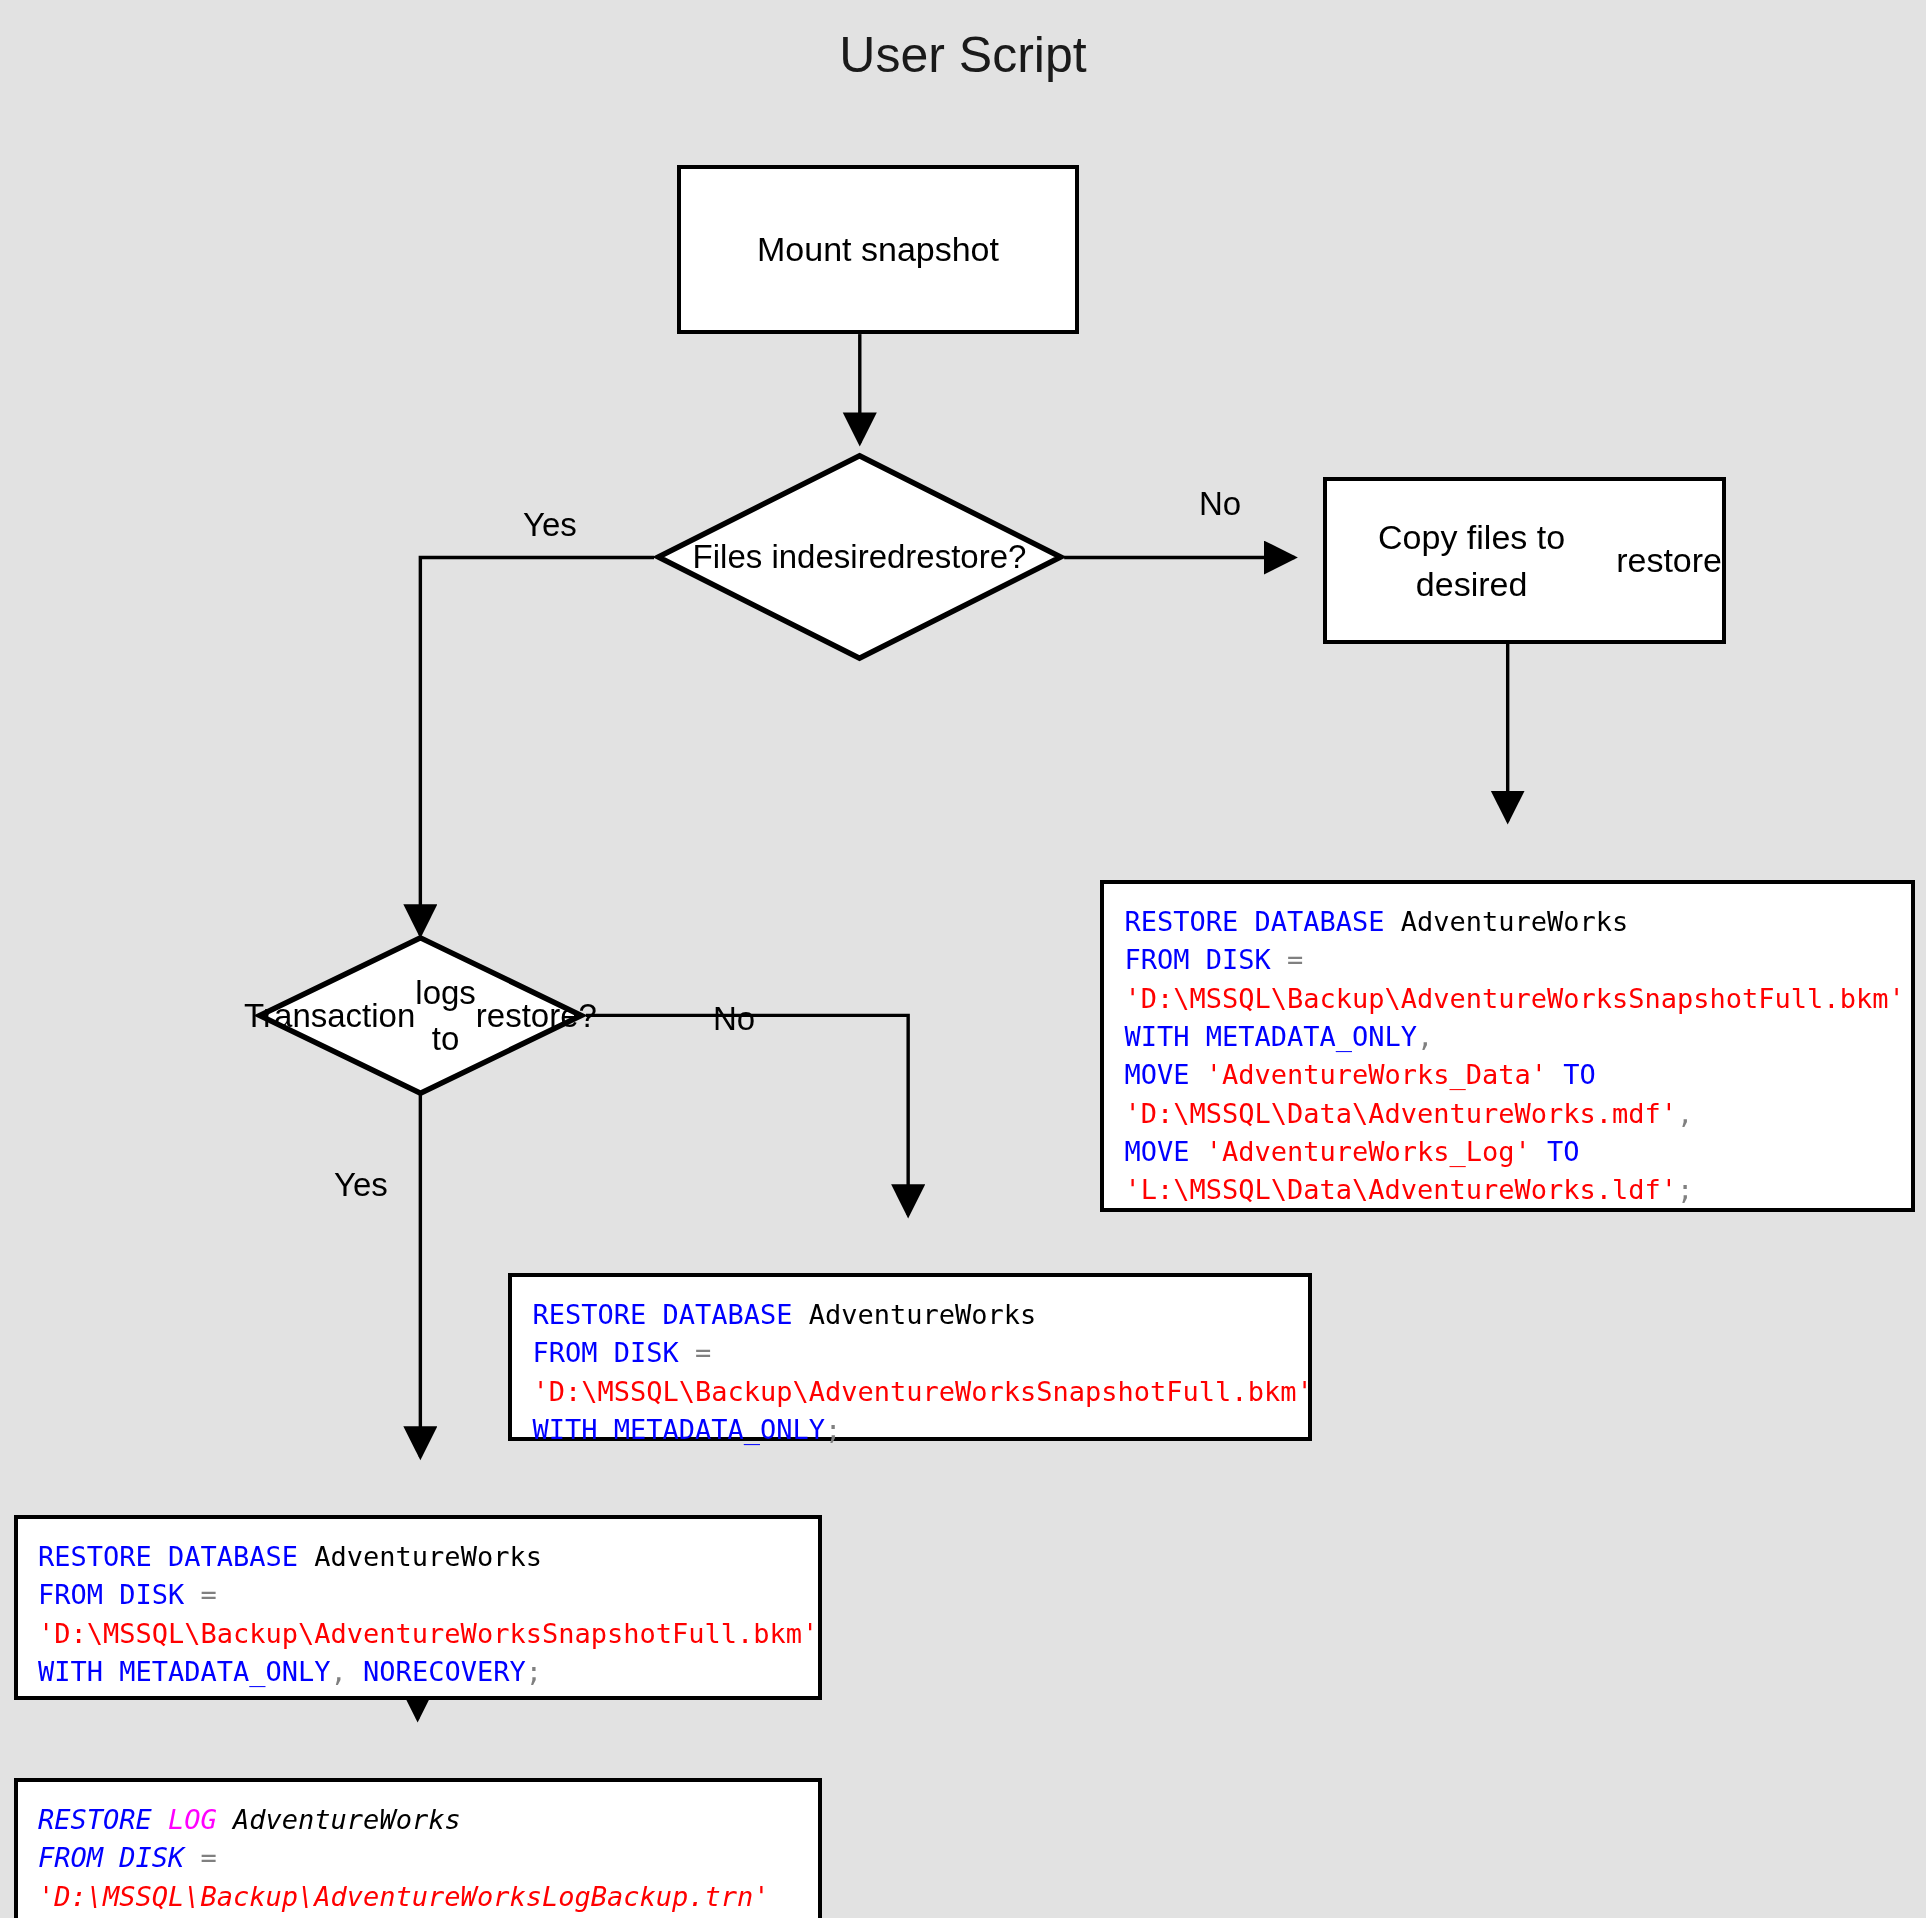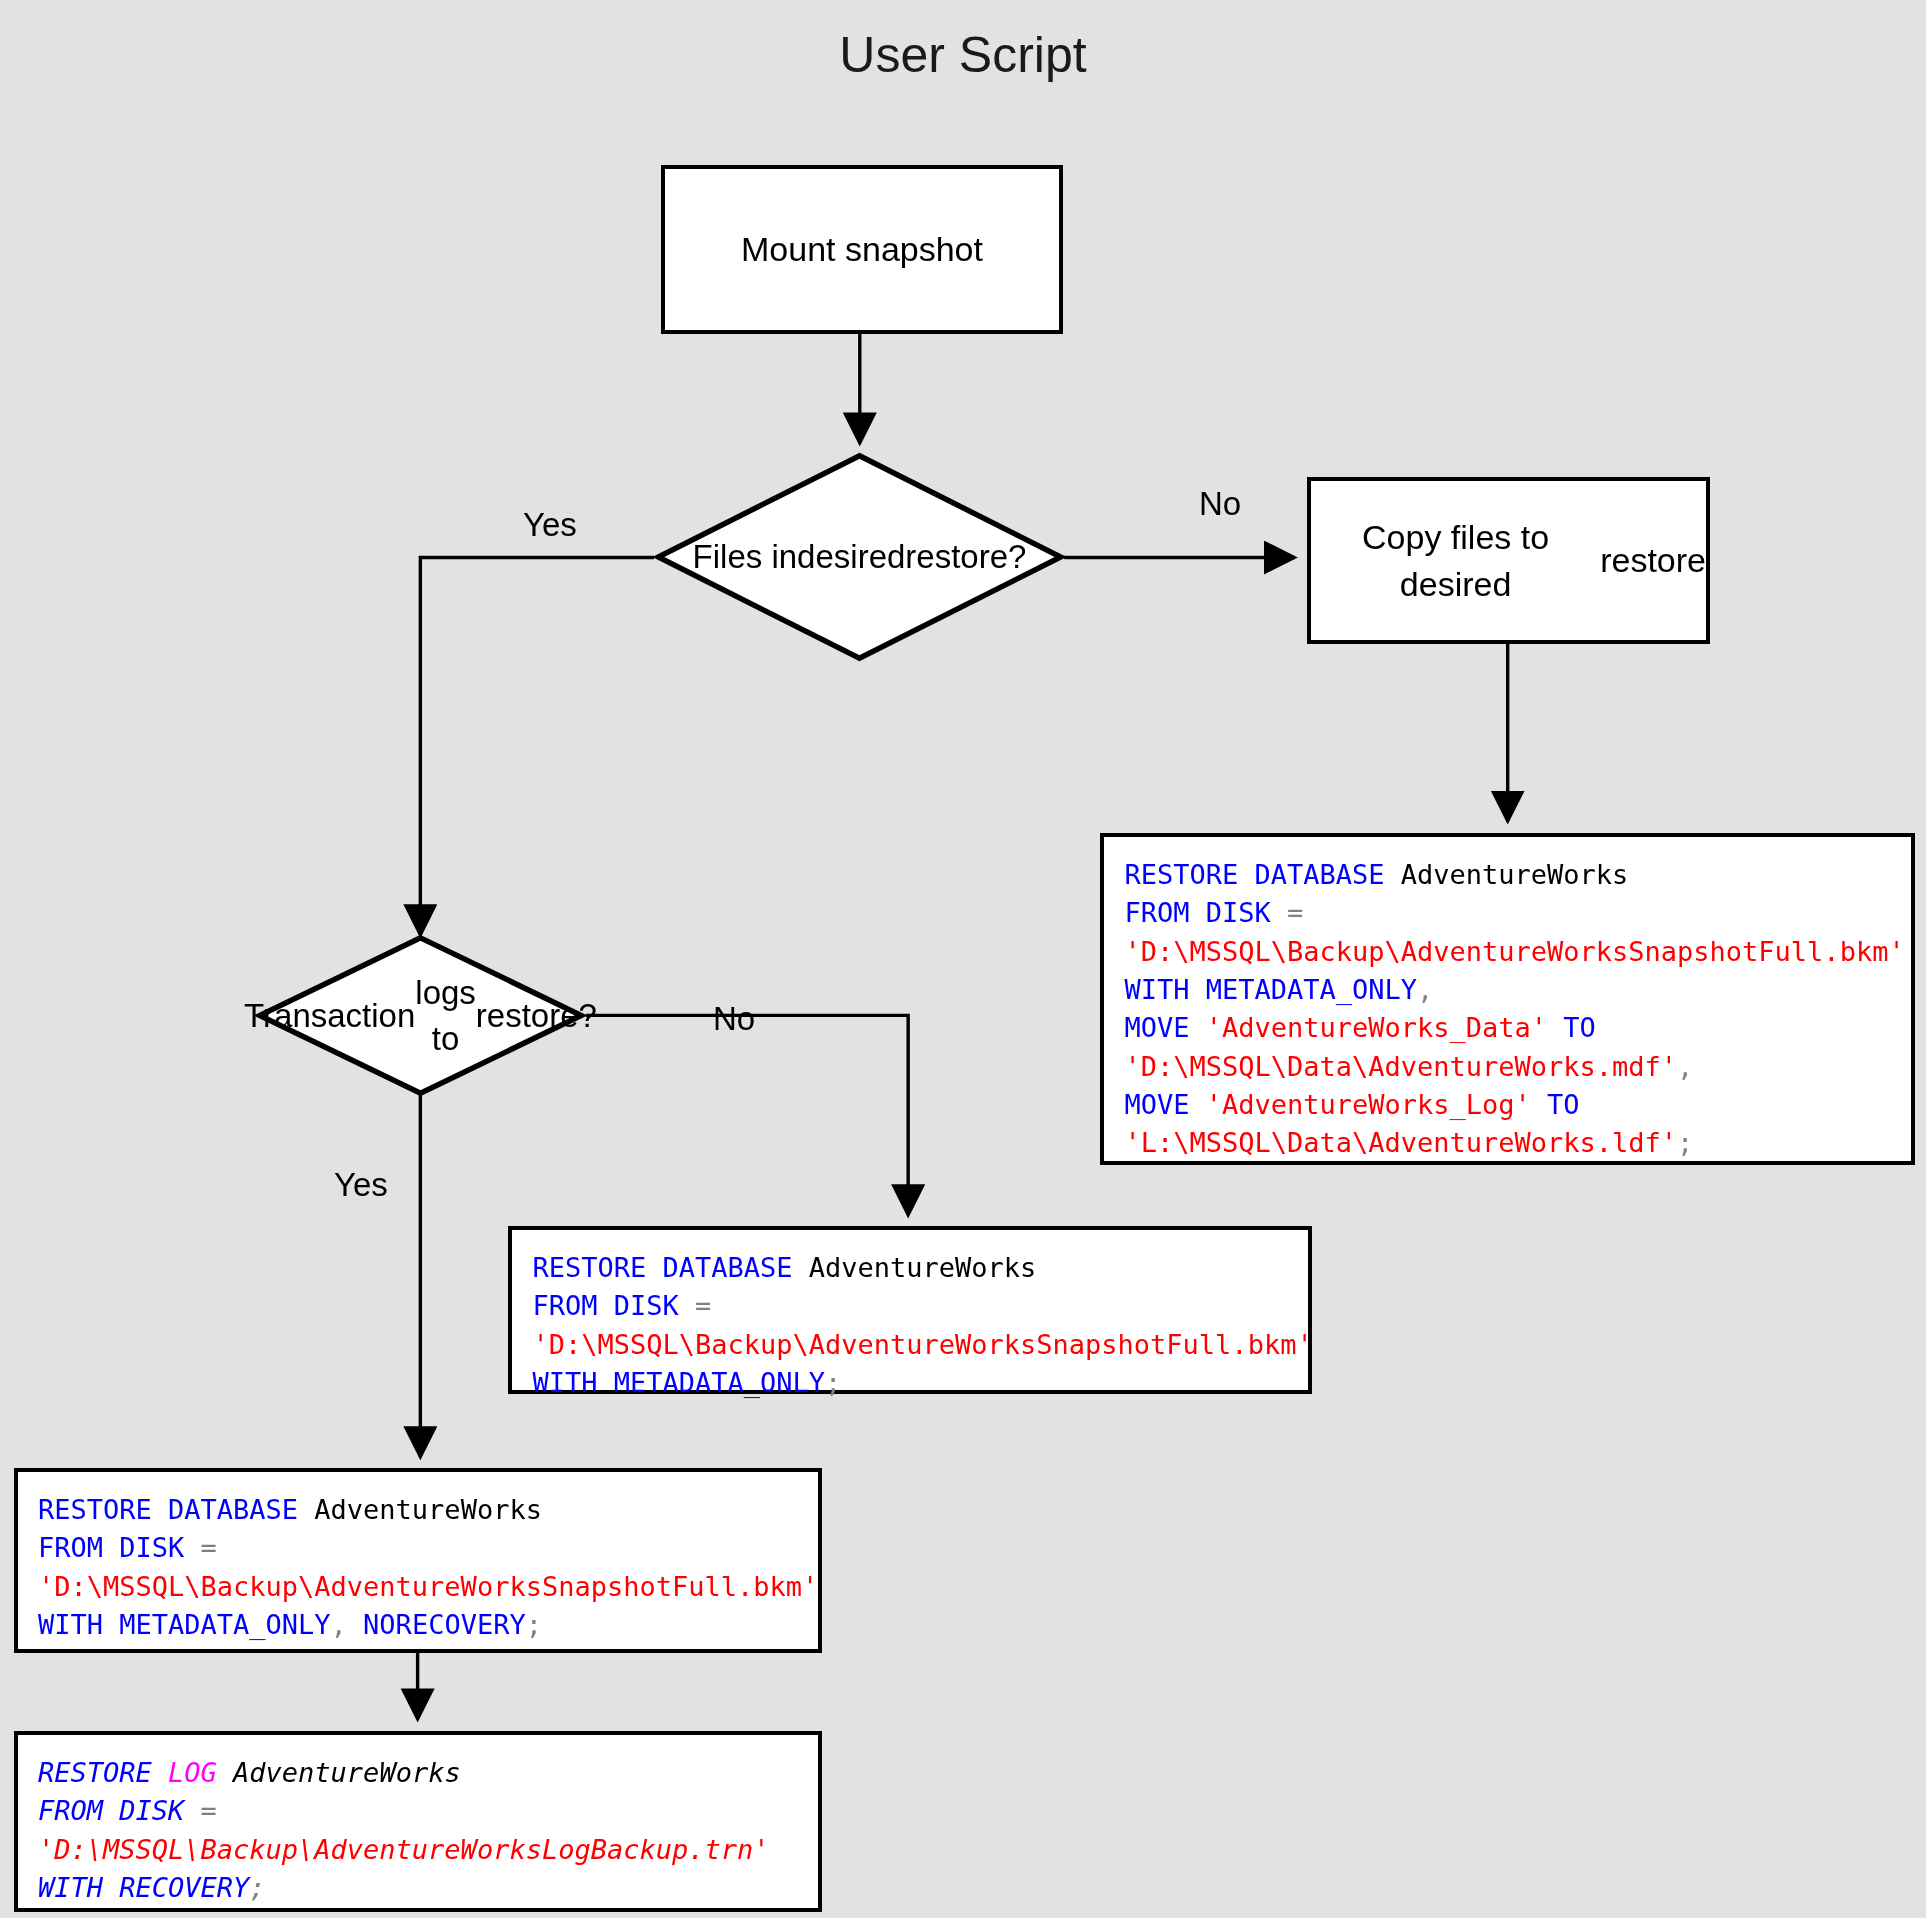--- a/index.html
+++ b/index.html
@@ -11,20 +11,21 @@
   }
   #canvas{position:absolute;inset:0;width:1926px;height:1919px;}
   #edges{position:absolute;left:0;top:0;width:1926px;height:1919px;}
 
   .node{position:absolute;box-sizing:border-box;}
 
   .proc{
     background:#ffffff;border:4.8px solid #000000;
     display:flex;align-items:center;justify-content:center;
     text-align:center;
+    margin-left:16px;
   }
   .proc .label{
     font-size:34px;color:#000;line-height:1.38;
     font-family:"Liberation Sans", sans-serif;
   }
 
   .title{
     position:absolute;left:0;top:15px;width:1926px;text-align:center;
     font-size:50px;color:#1a1a1a;
     font-family:"Liberation Sans", sans-serif;
@@ -36,20 +37,21 @@
   .diamond-text{
     position:absolute;inset:0;display:flex;flex-direction:row;
     align-items:center;justify-content:center;
     font-size:33px;color:#000;line-height:1.38;text-align:center;
     pointer-events:none;
   }
 
   .sql{
     background:#ffffff;border:4.8px solid #000000;box-sizing:border-box;
     position:absolute;
+    margin-top:47px;
   }
   .sql pre{
     margin:0;padding:19px 20.4px;
     font-family:"DejaVu Sans Mono", monospace;
     font-size:27px;line-height:1.42;
     white-space:pre;color:#000;
   }
   .k{color:#0000ff;}
   .s{color:#ff0000;}
   .id{color:#000000;}

